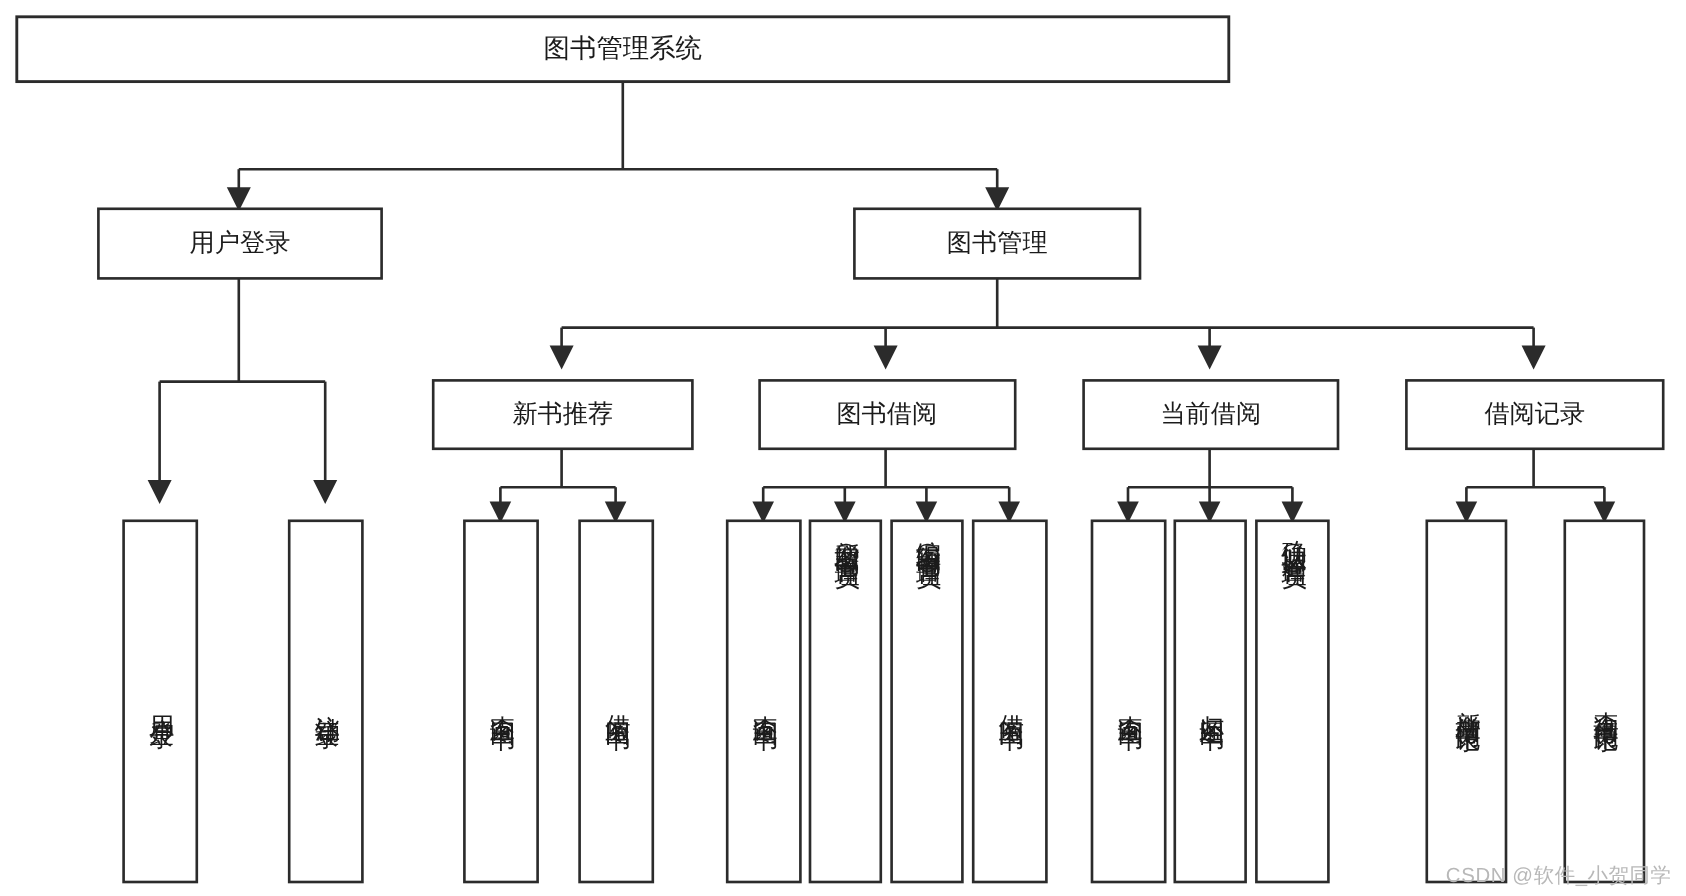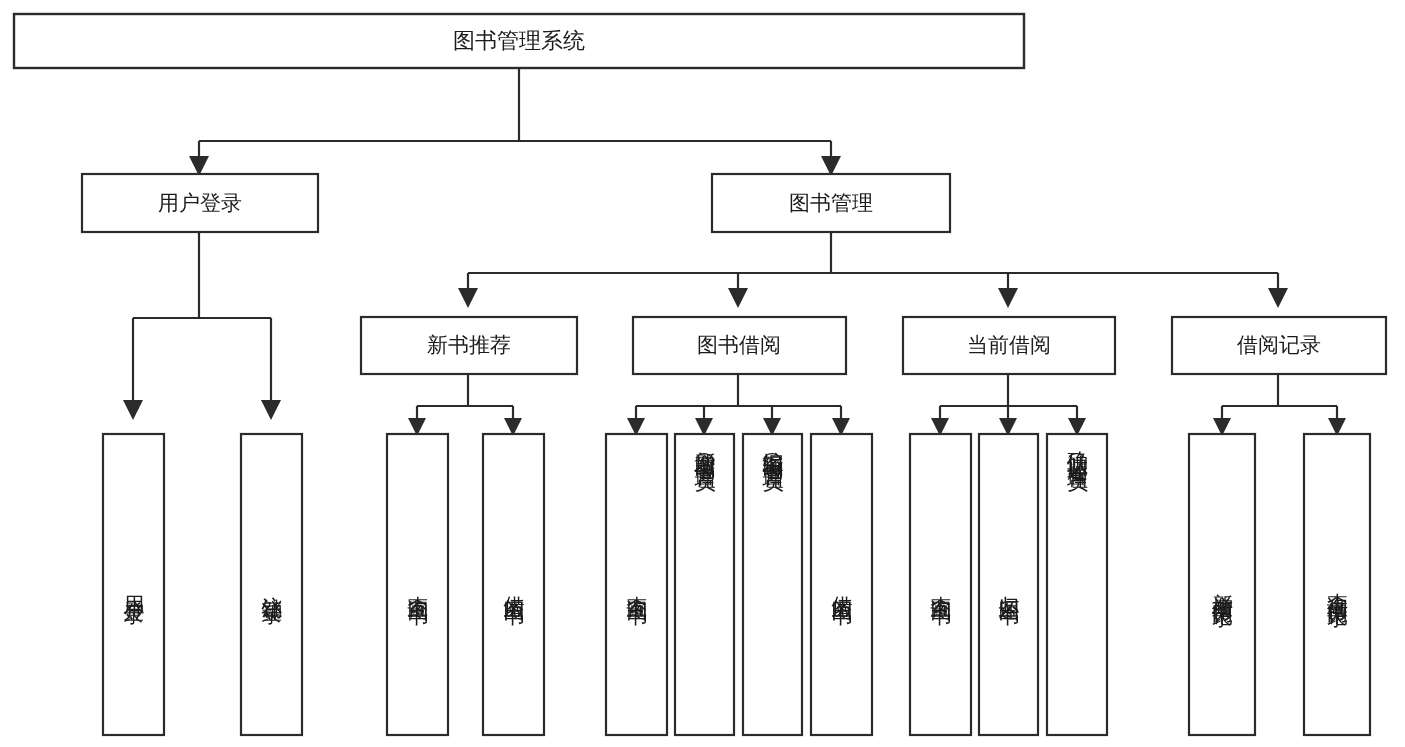--- a/index.html
+++ b/index.html
@@ -249,14 +249,15 @@
   <div class="leaf-label-wrap" style="left:1047px; top:434px; width:60px; height:301px; align-items:flex-start;">
     <span class="leaf-label">确认归还（管理员）</span>
   </div>
   <div class="leaf-label-wrap" style="left:1189px; top:434px; width:66px; height:301px;">
     <span class="leaf-label">新增借阅记录</span>
   </div>
   <div class="leaf-label-wrap" style="left:1304px; top:434px; width:66px; height:301px;">
     <span class="leaf-label">查询借阅记录</span>
   </div>
 
+  <div class="watermark">CSDN @软件_小贺同学</div>
 
 </div>
 
 </body></html>

